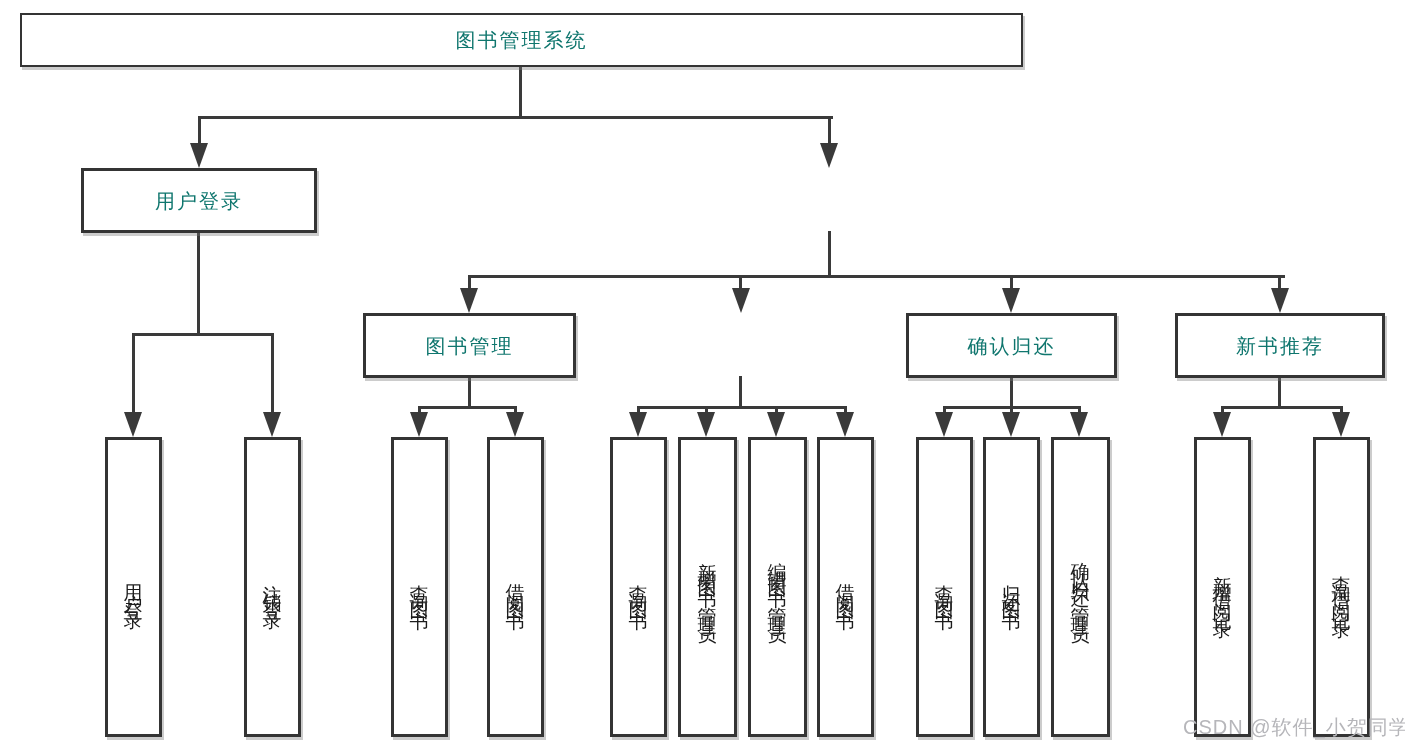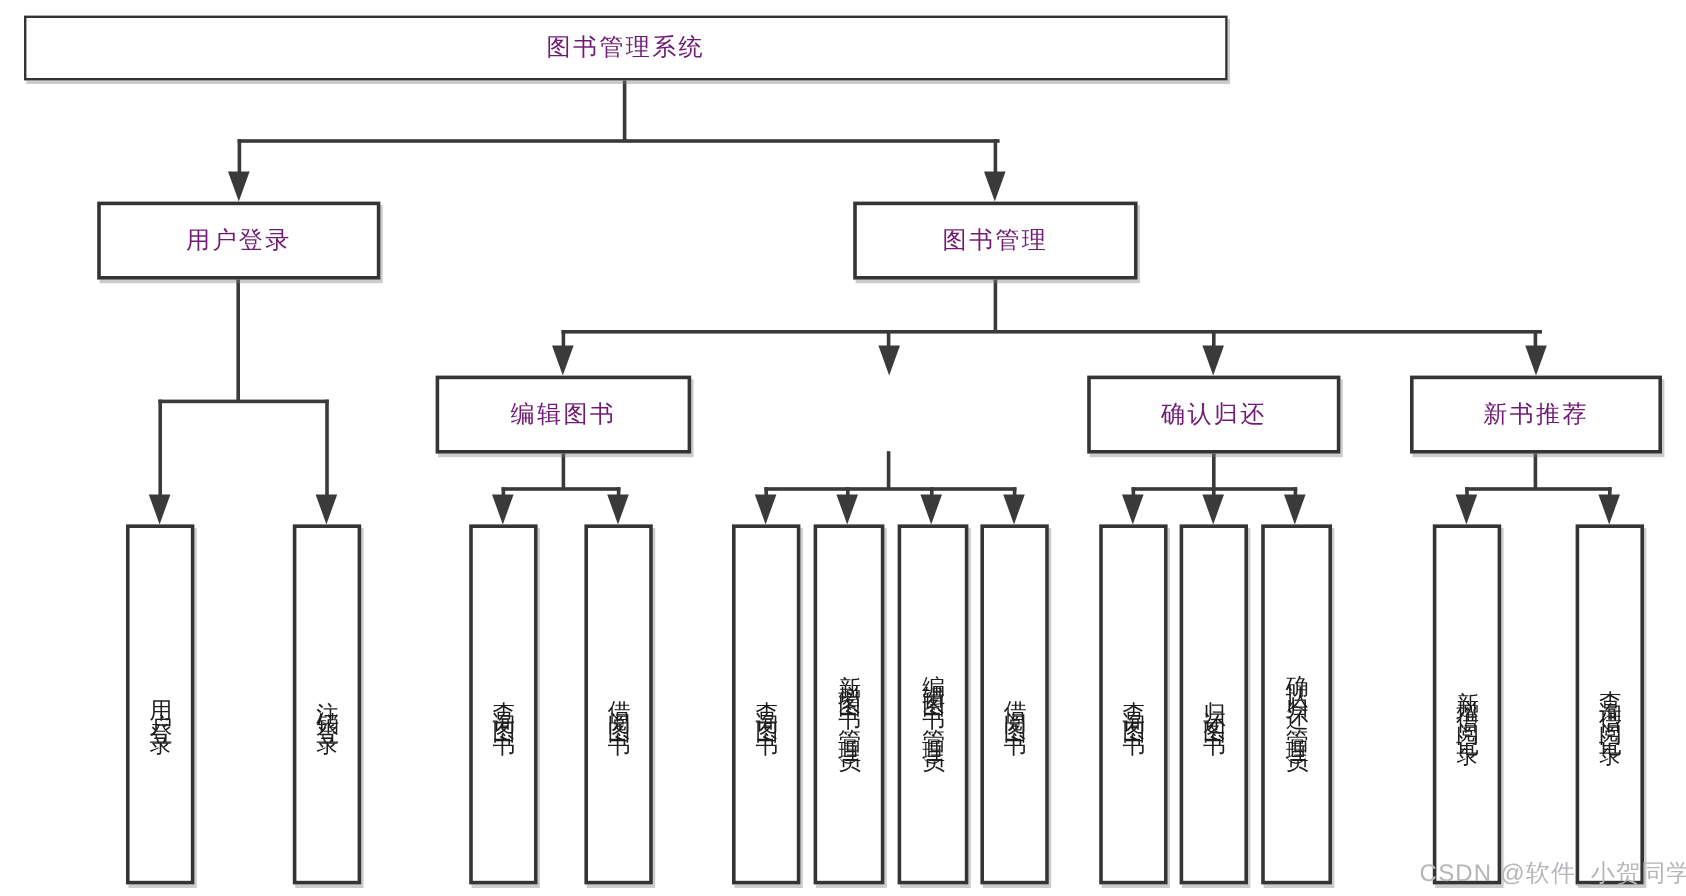--- a/index.html
+++ b/index.html
@@ -7,21 +7,21 @@
     position:relative;width:1405px;height:747px;background:#ffffff;
     font-family:"Liberation Sans","DejaVu Sans",sans-serif;overflow:hidden;
   }
   .box{
     position:absolute;box-sizing:border-box;background:#ffffff;
     border:3px solid #343434;display:flex;align-items:center;justify-content:center;
     box-shadow:2px 3px 0 rgba(120,120,120,0.38);z-index:2;
   }
   .box.root{border-width:2px;}
   .hlabel{
-    font-size:20px;color:#701a75;letter-spacing:2px;white-space:nowrap;line-height:1;
+    font-size:20px;color:#0f766e;letter-spacing:2px;white-space:nowrap;line-height:1;
   }
   .vlabel{
     writing-mode:vertical-rl;font-size:19px;color:#1c1c1c;
     letter-spacing:9px;line-height:1;
   }
   .vline{position:absolute;width:3px;background:#3a3a3a;z-index:1;}
   .hline{position:absolute;height:3px;background:#3a3a3a;z-index:1;}
   .arrow{
     position:absolute;width:0;height:0;z-index:1;
     border-left:9px solid transparent;border-right:9px solid transparent;
@@ -37,26 +37,23 @@
 
 <div class="canvas">
 
   <div class="box root" style="left:20px;top:13px;width:1003px;height:54px">
     <span class="hlabel">图书管理系统</span>
   </div>
 
   <div class="box" style="left:81px;top:168px;width:236px;height:65px">
     <span class="hlabel">用户登录</span>
   </div>
-  <div class="box" style="left:711px;top:168px;width:237px;height:65px">
-    <span class="hlabel">图书管理</span>
-  </div>
 
   <div class="box" style="left:363px;top:313px;width:213px;height:65px">
-    <span class="hlabel">编辑图书</span>
+    <span class="hlabel">图书管理</span>
   </div>
   <div class="box" style="left:906px;top:313px;width:211px;height:65px">
     <span class="hlabel">确认归还</span>
   </div>
   <div class="box" style="left:1175px;top:313px;width:210px;height:65px">
     <span class="hlabel">新书推荐</span>
   </div>
 
   <div class="box" style="left:105px;top:437px;width:57px;height:300px">
     <span class="vlabel">用户登录</span>

